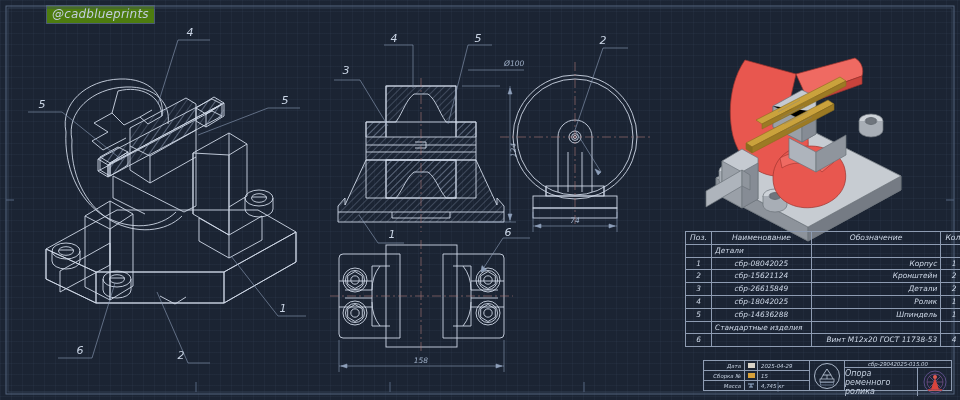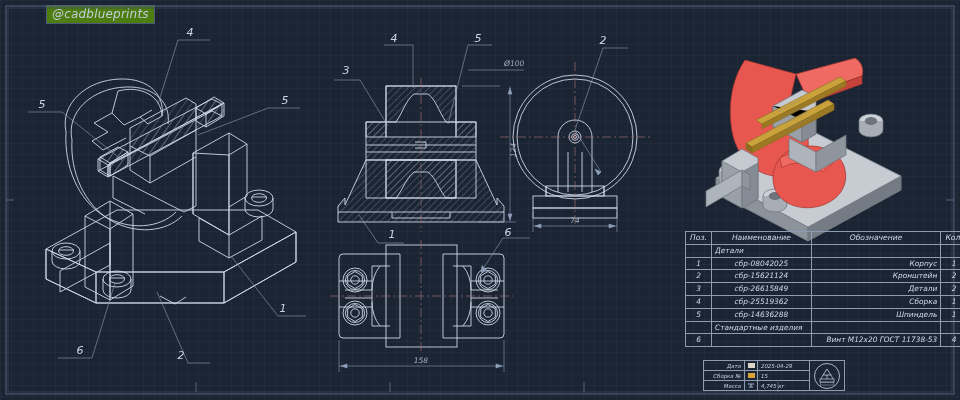--- a/index.html
+++ b/index.html
@@ -471,22 +471,22 @@
       <td class="c-qty">2</td>
     </tr>
     <tr>
       <td class="c-pos">3</td>
       <td class="c-des">сбр-26615849</td>
       <td class="c-nam">Детали</td>
       <td class="c-qty">2</td>
     </tr>
     <tr>
       <td class="c-pos">4</td>
-      <td class="c-des">сбр-25519362</td>
-      <td class="c-nam">Сборка</td>
+      <td class="c-des">сбр-18042025</td>
+      <td class="c-nam">Ролик</td>
       <td class="c-qty">1</td>
     </tr>
     <tr>
       <td class="c-pos">5</td>
       <td class="c-des">сбр-14636288</td>
       <td class="c-nam">Шпиндель</td>
       <td class="c-qty">1</td>
     </tr>
     <tr>
       <td class="c-pos"></td>
@@ -534,13 +534,29 @@
   <div id="tb-logo">
     <svg width="28" height="28" viewBox="0 0 28 28">
       <circle cx="14" cy="14" r="12.5" fill="none" stroke="#b8c4d6" stroke-width=".9"></circle>
       <path d="M14 7 L18 13 L10 13 Z" fill="none" stroke="#c9d4e4" stroke-width=".8"></path>
       <path d="M10 13 L8 17 M18 13 L20 17 M14 13 L14 17" stroke="#c9d4e4" stroke-width=".7"></path>
       <rect x="7" y="17" width="14" height="3" fill="none" stroke="#c9d4e4" stroke-width=".7"></rect>
       <rect x="7.5" y="20.6" width="13" height="2.4" fill="none" stroke="#8fa0b8" stroke-width=".55"></rect>
     </svg>
   </div>
 
+  <div id="tb-right">
+    <div id="tb-code">сбр-29042025-015.00</div>
+    <div id="tb-namewrap">
+      <div id="tb-name">Опора ременного ролика</div>
+      <div id="tb-emblem">
+        <svg width="28" height="28" viewBox="0 0 28 28">
+          <circle cx="14" cy="14" r="11" fill="none" stroke="#5b4d88" stroke-width="1"></circle>
+          <circle cx="14" cy="14" r="8" fill="none" stroke="#7a4f8f" stroke-width=".7"></circle>
+          <path d="M14 6 L14 22 M6 14 L22 14 M8.3 8.3 L19.7 19.7 M19.7 8.3 L8.3 19.7" stroke="#8a5fa0" stroke-width=".6"></path>
+          <path d="M14 10 L18 21 L10 21 Z" fill="#d8443c"></path>
+          <circle cx="14" cy="9" r="2" fill="#e05a52"></circle>
+          <path d="M7 22 L21 22" stroke="#d8443c" stroke-width="1.4"></path>
+        </svg>
+      </div>
+    </div>
+  </div>
 </div>
 
 </body></html>

